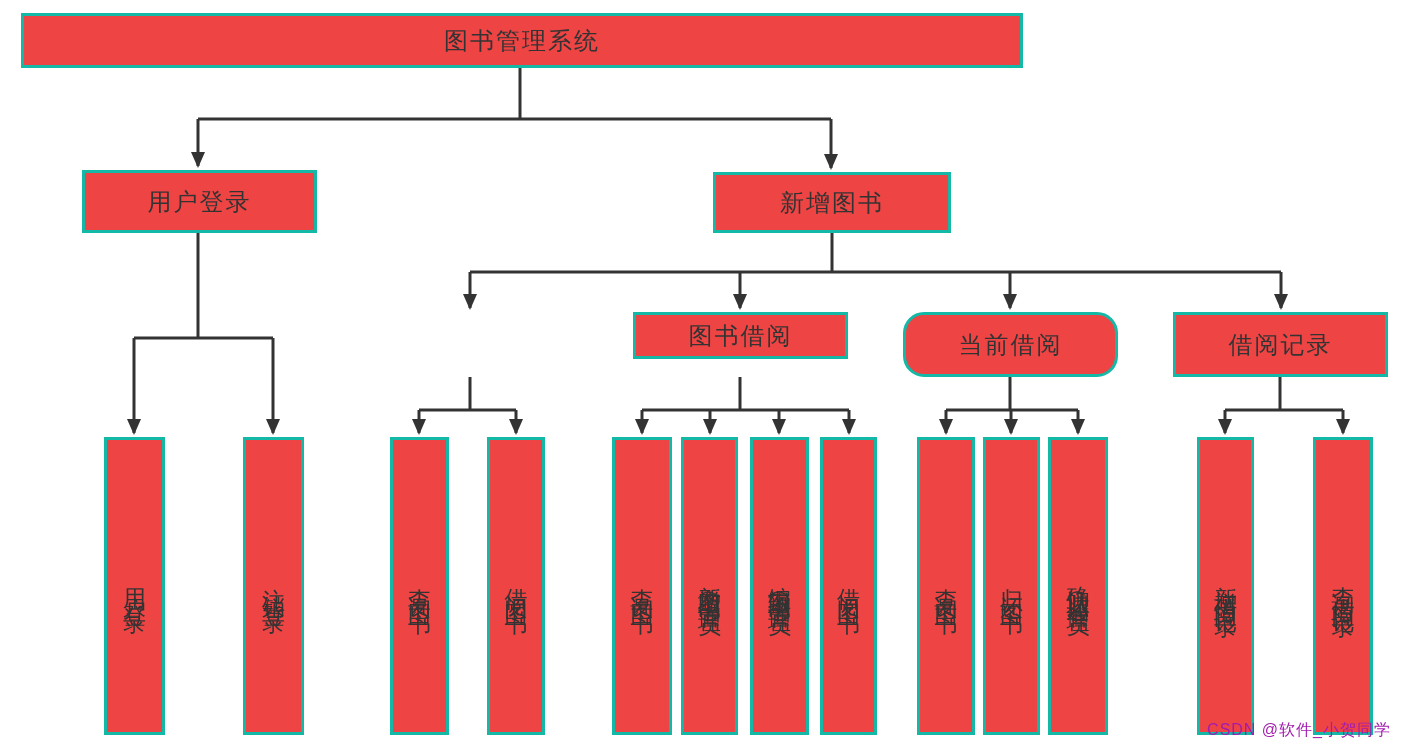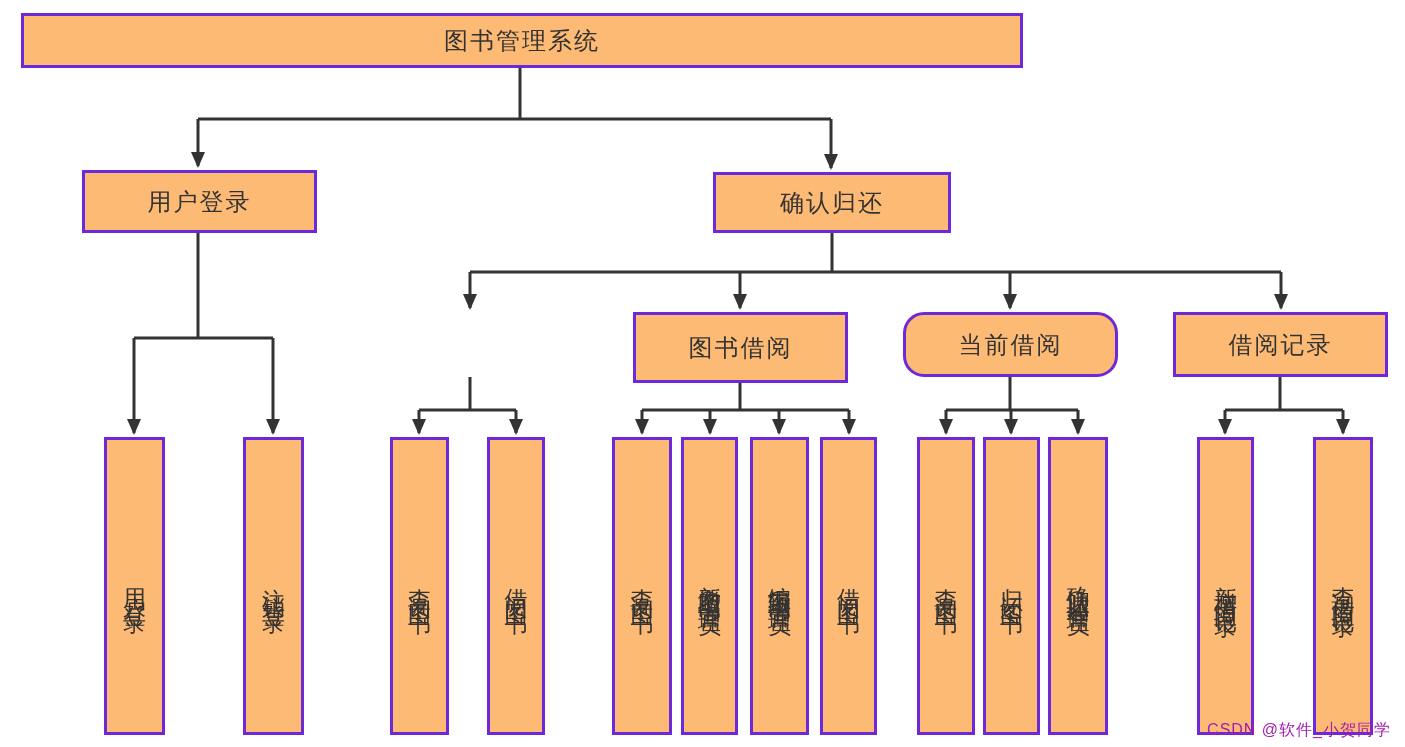--- a/index.html
+++ b/index.html
@@ -12,22 +12,22 @@
     overflow: hidden;
   }
   .connectors {
     position: absolute;
     left: 0; top: 0;
     width: 1405px; height: 747px;
   }
   .node {
     position: absolute;
     box-sizing: border-box;
-    border: 3px solid #6d28d9;
-    background: #fdba74;
+    border: 3px solid #14b8a6;
+    background: #ef4444;
     display: flex;
     align-items: center;
     justify-content: center;
     color: #333333;
   }
   .node-h { font-size: 24px; letter-spacing: 2px; }
   .node-v {
     writing-mode: vertical-rl;
     text-orientation: mixed;
     font-size: 23px;
@@ -100,24 +100,24 @@
   </svg>
 
   <div class="node node-h" style="left:21px; top:13px; width:1002px; height:55px;">
     <span>图书管理系统</span>
   </div>
 
   <div class="node node-h" style="left:82px; top:170px; width:235px; height:63px;">
     <span>用户登录</span>
   </div>
   <div class="node node-h" style="left:713px; top:172px; width:238px; height:61px;">
-    <span>确认归还</span>
+    <span>新增图书</span>
   </div>
 
-  <div class="node node-h" style="left:633px; top:312px; width:215px; height:71px;">
+  <div class="node node-h" style="left:633px; top:312px; width:215px; height:47px;">
     <span>图书借阅</span>
   </div>
   <div class="node node-h" style="left:903px; top:312px; width:215px; height:65px;border-radius:21px;">
     <span>当前借阅</span>
   </div>
   <div class="node node-h" style="left:1173px; top:312px; width:215px; height:65px;">
     <span>借阅记录</span>
   </div>
 
   <div class="node node-v" style="left:104px; top:437px; width:61px; height:298px;">

